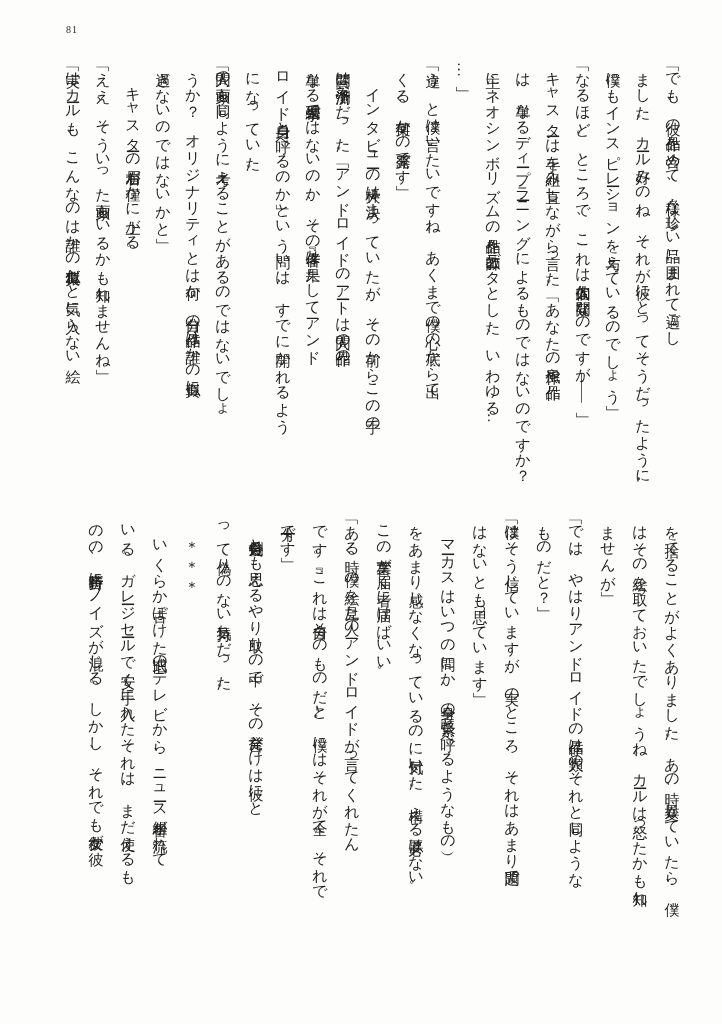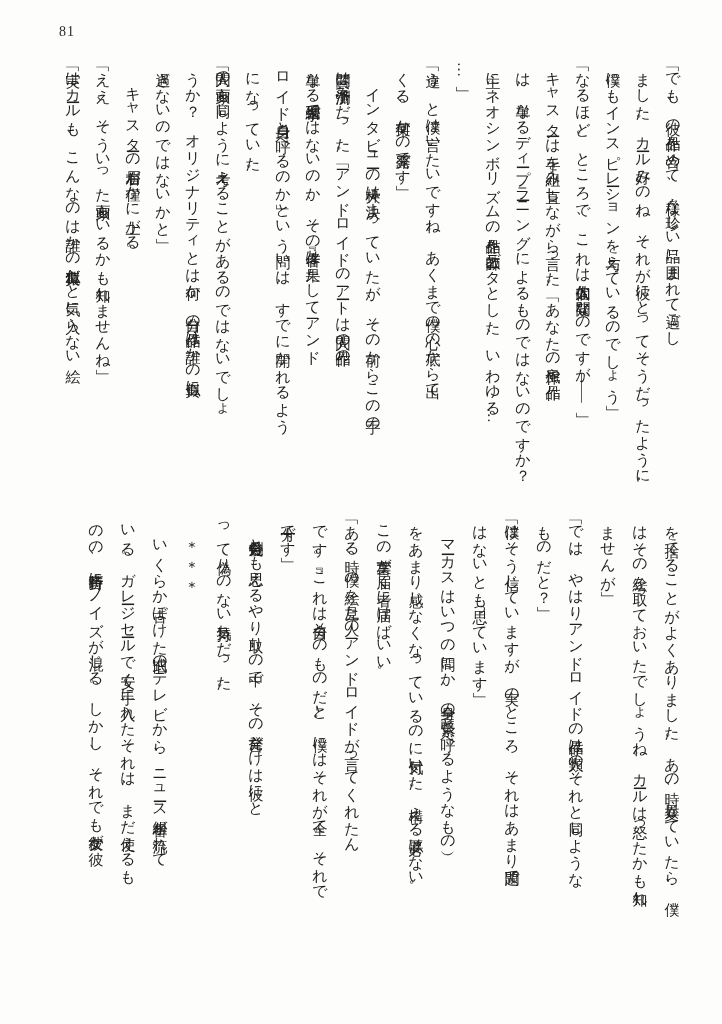--- a/index.html
+++ b/index.html
@@ -12,23 +12,23 @@
     width: 722px;
     height: 1024px;
     margin: 0 auto;
     background: #fdfdfc;
     overflow: hidden;
     font-family: "Liberation Serif", "DejaVu Serif", serif;
     color: #1f1f1f;
   }
   #page-number {
     position: absolute;
-    left: 59px;
+    left: 66px;
     top: 24px;
-    font-size: 14px;
+    font-size: 10px;
     letter-spacing: 1px;
     color: #2a2a2a;
   }
   .vtext-block {
     position: absolute;
     right: 34px;
     writing-mode: vertical-rl;
     text-orientation: mixed;
     font-size: 15px;
     letter-spacing: -0.4px;

